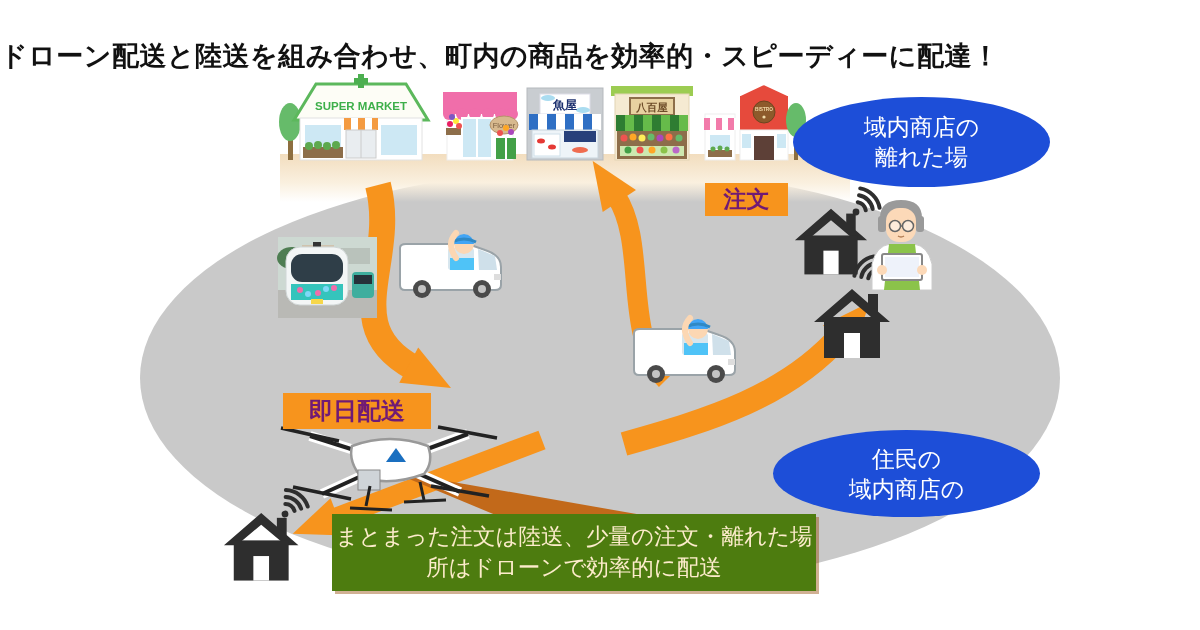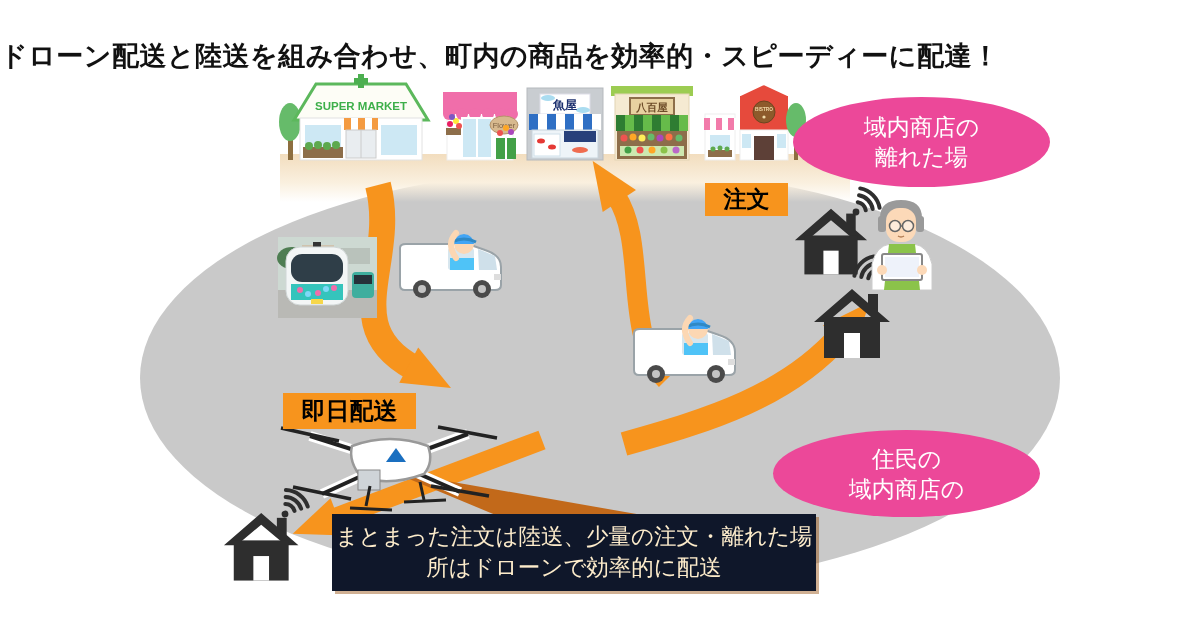--- a/index.html
+++ b/index.html
@@ -5,31 +5,31 @@
   html,body{margin:0;padding:0;background:#fff;}
   .stage{position:relative;width:1200px;height:630px;background:#ffffff;overflow:hidden;
          font-family:"Liberation Sans","DejaVu Sans",sans-serif;}
   .page-title{position:absolute;left:0;right:0;top:38px;margin:0;
               font-size:27px;font-weight:bold;color:#111;letter-spacing:.5px;z-index:6;}
   .gray-ellipse{position:absolute;left:140px;top:168px;width:920px;height:420px;
                 background:#c9c9c9;border-radius:50%;z-index:1;}
   .street{position:absolute;left:280px;top:154px;width:570px;height:48px;z-index:2;
           background:linear-gradient(#f2ddbe,#faf0df 60%,rgba(255,255,255,0));}
   .art{position:absolute;left:0;top:0;z-index:3;}
-  .tag{position:absolute;background:#f7941d;color:#000000;font-weight:bold;text-align:center;z-index:6;}
+  .tag{position:absolute;background:#f7941d;color:#701a75;font-weight:bold;text-align:center;z-index:6;}
   .tag-order{left:705px;top:183px;width:83px;height:33px;font-size:23px;line-height:33px;}
-  .tag-sameday{left:283px;top:393px;width:133px;height:36px;font-size:24px;line-height:36px;}
+  .tag-sameday{left:283px;top:393px;width:148px;height:36px;font-size:24px;line-height:36px;}
   .depot{position:absolute;left:483px;top:373px;width:134px;height:75px;background:#1a6fc0;
          color:#fff;font-weight:bold;font-size:25px;line-height:32px;text-align:center;
          padding-top:5px;box-sizing:border-box;z-index:6;}
-  .benefit{position:absolute;background:#ec4899;border-radius:50%;color:#fff;text-align:center;
+  .benefit{position:absolute;background:#1d4ed8;border-radius:50%;color:#fff;text-align:center;
            font-size:23px;line-height:30px;box-sizing:border-box;z-index:6;}
   .benefit-shops{left:793px;top:97px;width:257px;height:90px;padding-top:15px;}
   .benefit-residents{left:773px;top:430px;width:267px;height:87px;padding-top:14px;}
-  .note{position:absolute;left:332px;top:514px;width:484px;height:77px;background:#0f172a;
+  .note{position:absolute;left:332px;top:514px;width:484px;height:77px;background:#4d7c0f;
         color:#fdeccb;font-size:22.5px;line-height:31px;text-align:center;padding-top:7px;
         box-sizing:border-box;z-index:6;box-shadow:3px 3px 0 rgba(150,80,15,.45);}
   .blk{display:block;}
 </style>
 </head>
 <body>
 
 <div class="stage">
 
   <h1 class="page-title">ドローン配送と陸送を組み合わせ、町内の商品を効率的・スピーディーに配達！</h1>

